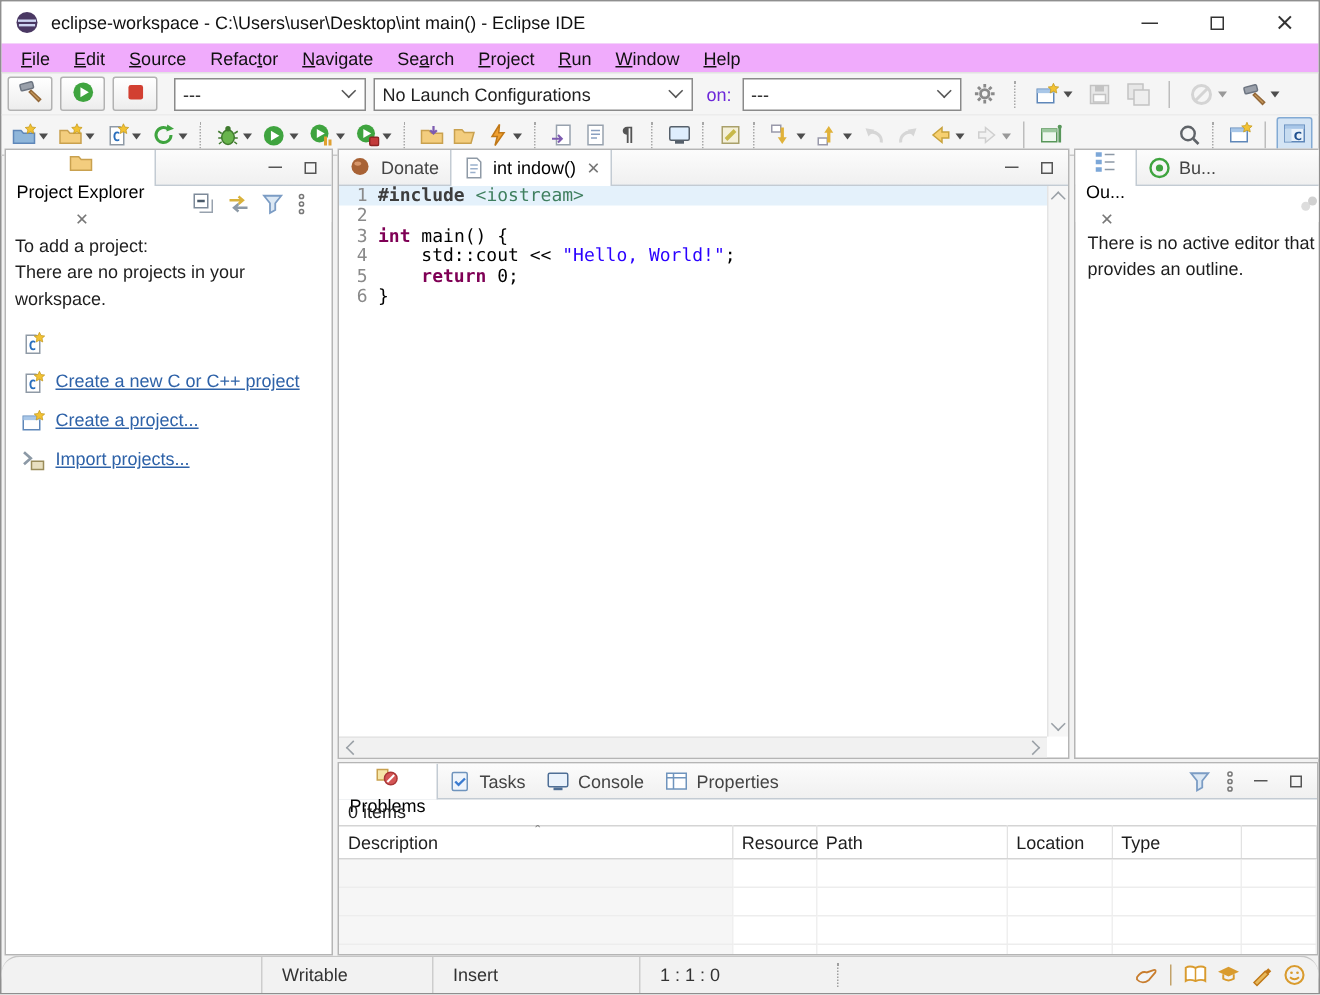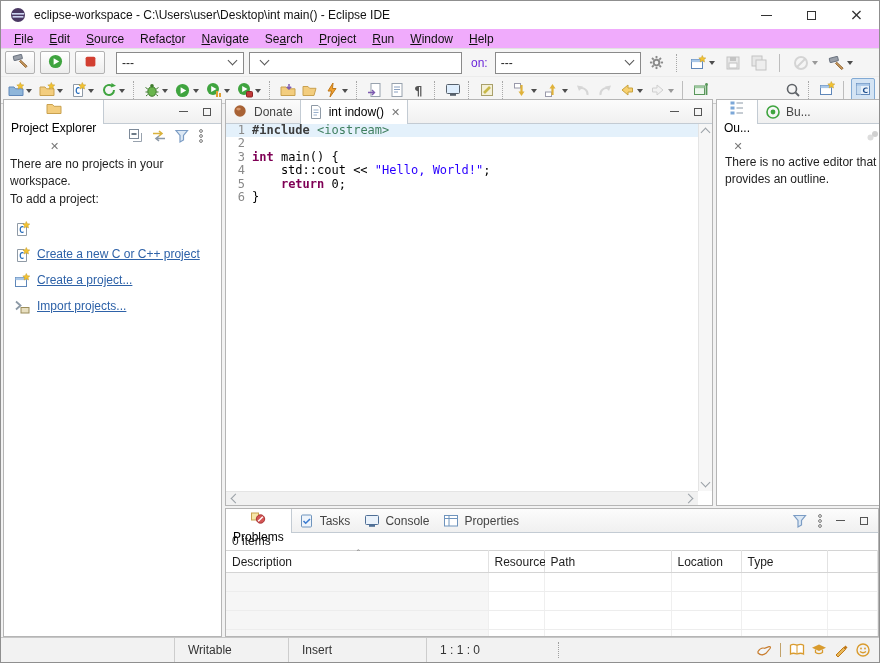--- a/index.html
+++ b/index.html
@@ -110,21 +110,21 @@
   table.ptable { border-collapse:collapse; width:100%; table-layout:fixed; }
   .ptable th { font-weight:normal; text-align:left; padding:2px 6px; height:22px;
     border-top:1px solid #d4d4d4; border-bottom:1px solid #d4d4d4; border-right:1px solid #e2e2e2;
     position:relative; background:#fff; }
   .ptable th.sorted .sortmark { position:absolute; top:-2px; left:50%; color:#888; font-size:10px; }
   .ptable td { height:19px; border-bottom:1px solid #ededed; border-right:1px solid #efefef; }
   .ptable td.shade { background:#f6f6f6; }
 
   
   .statusbar { position:absolute; left:0; right:0; bottom:0; height:25px; background:#f2f2f2;
-    border-top:1px solid #c6c6c6; display:flex; align-items:center; color:#333; }
+    border-top:1px solid #c6c6c6; display:flex; align-items:center; color:#333;border-radius:12px; }
   .sseg { height:100%; display:flex; align-items:center; padding-left:13px; border-left:1px solid #cdcdcd; }
   .sseg.s0 { width:173px; border-left:none; }
   .sseg.s1 { width:114px; }
   .sseg.s2 { width:138px; }
   .sseg.s3 { width:92px; }
   .sdots { height:16px; border-left:1px dotted #9f9f9f; margin-left:40px; }
   .sicons { margin-left:auto; display:flex; align-items:center; gap:6px; padding-right:8px; }
   .sicons .ic { display:inline-flex; width:16px; height:16px; }
   .svline { width:1px; height:14px; background:#c2a26a; margin:0 2px; }
 </style>
@@ -185,20 +185,21 @@
       <span class="launchbtn">
           <span class="ic"><svg width="13" height="13" viewBox="0 0 16 16" xmlns="http://www.w3.org/2000/svg">
               <rect x="2" y="2" width="12" height="12" rx="2" fill="#d23f31"></rect>
             </svg></span>
         </span>
       <span class="combo" style="width:128px; margin-left:6px;">
         <span class="cval">---</span>
           <span class="chev"></span>
       </span>
       <span class="combo" style="width:213px;">
+        <span class="cval">No Launch Configurations</span>
           <span class="chev"></span>
       </span>
       <span class="onlabel">on:</span>
       <span class="combo" style="width:146px;">
         <span class="cval">---</span>
           <span class="chev"></span>
       </span>
       <span class="tbtn">
           <span class="ic">
             <svg width="15" height="15" viewBox="0 0 16 16" xmlns="http://www.w3.org/2000/svg">
@@ -552,22 +553,22 @@
         </span>
       <span class="ic">
           <svg width="8" height="16" viewBox="0 0 8 16">
             <circle cx="4" cy="3" r="1.4" fill="none" stroke="#777"></circle>
             <circle cx="4" cy="8" r="1.4" fill="none" stroke="#777"></circle>
             <circle cx="4" cy="13" r="1.4" fill="none" stroke="#777"></circle>
           </svg>
         </span>
     </div>
     <div class="pe-body">
+      <div>To add a project:</div>
       <div>There are no projects in your workspace.</div>
-      <div>To add a project:</div>
       <div class="pe-links" id="peLinks">
           <div class="plink-row">
             <span class="ic"><svg width="16" height="16" viewBox="0 0 16 16" xmlns="http://www.w3.org/2000/svg">
                 <path d="M3.5 2.5 h6.5 l2.5 2.5 V14.5 h-9 Z" fill="#fff" stroke="#8f9aa6"></path>
                 <text x="7.5" y="12" text-anchor="middle" font-size="8.5" font-weight="bold" fill="#2a6fbd" font-family="DejaVu Sans Mono,monospace">C</text>
                 <polygon points="12.3,0.5 13.3,2.7 15.8,3 14,4.6 14.5,7 12.3,5.8 10.1,7 10.6,4.6 8.8,3 11.3,2.7" fill="#f2c233" stroke="#c49a1f" stroke-width="0.5"></polygon>
               </svg></span>
           </div>
           <div class="plink-row">
             <span class="ic"><svg width="16" height="16" viewBox="0 0 16 16" xmlns="http://www.w3.org/2000/svg">

